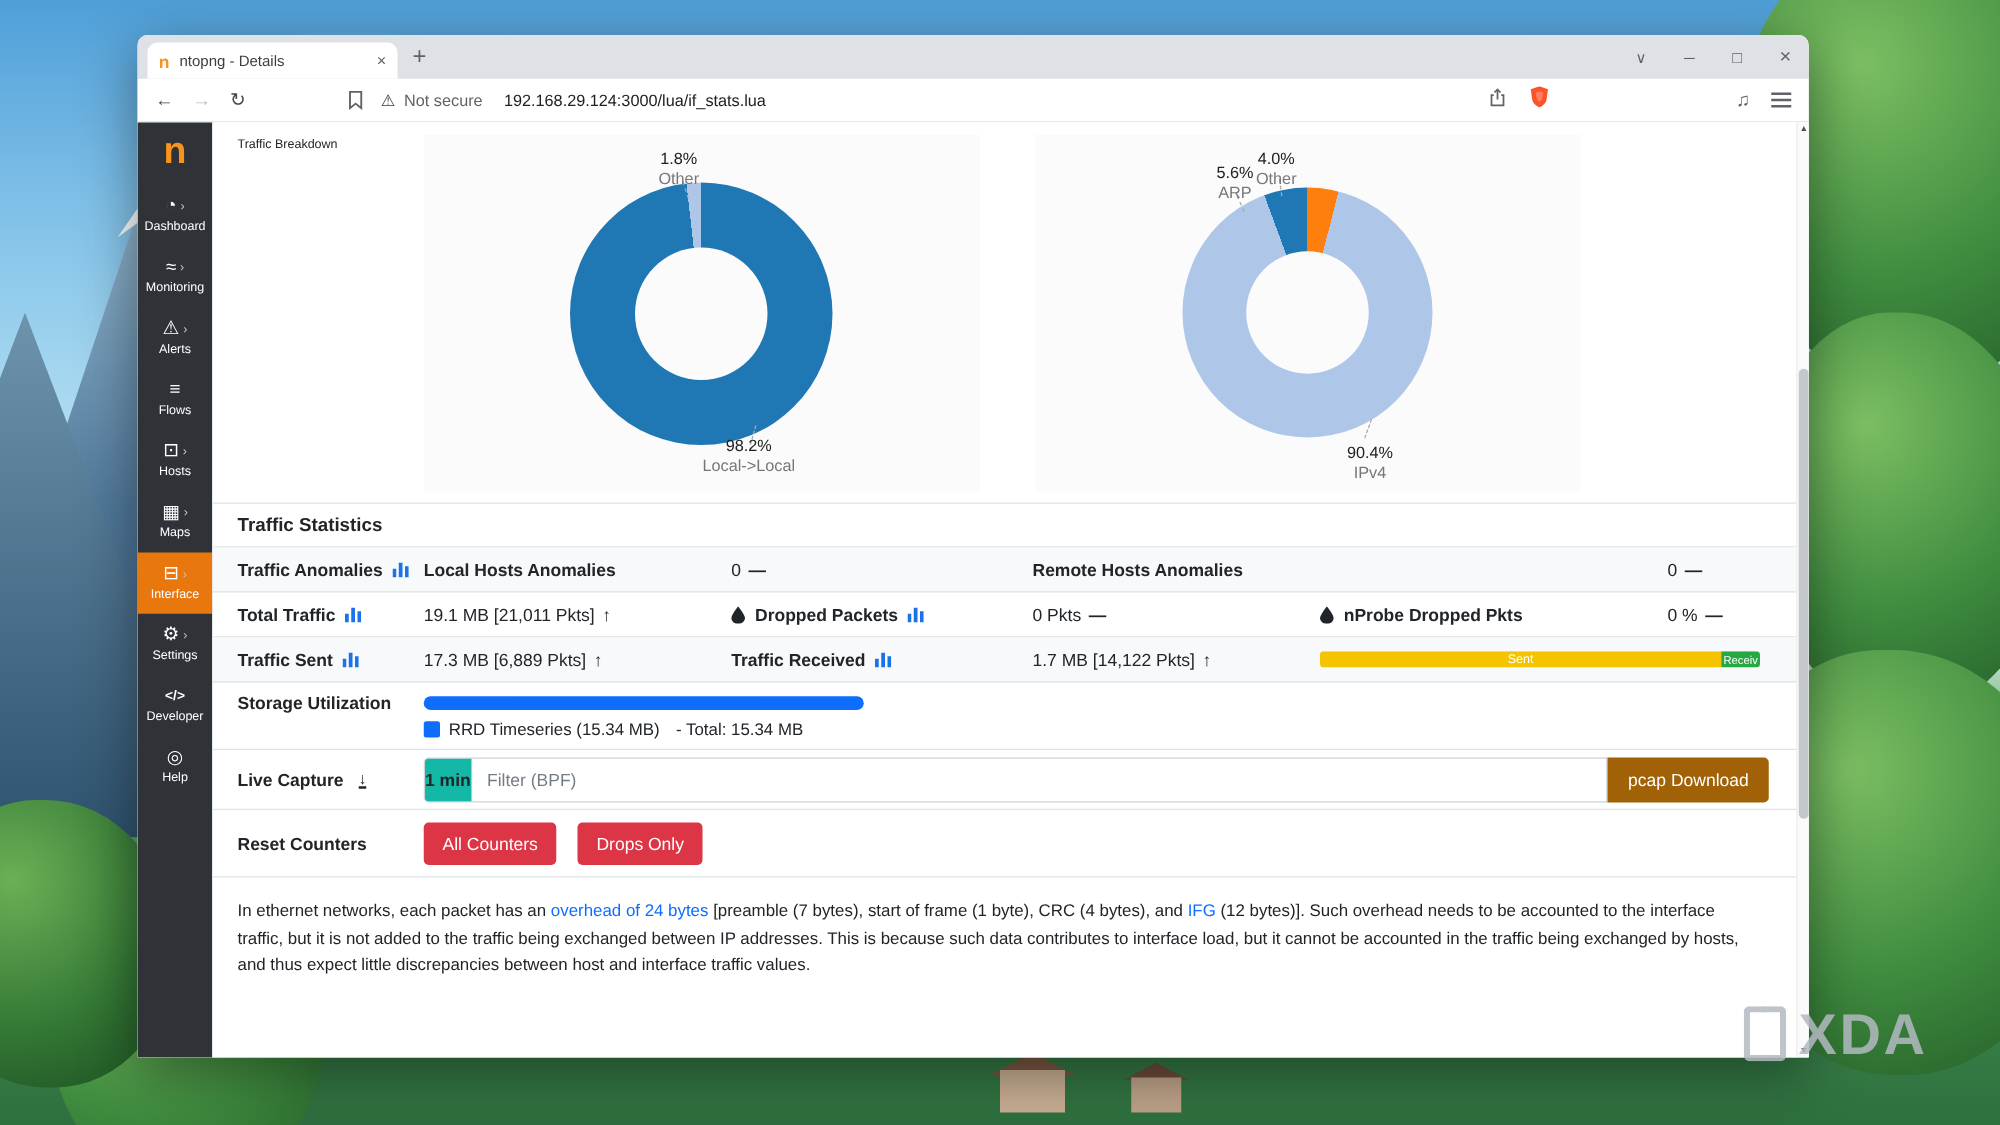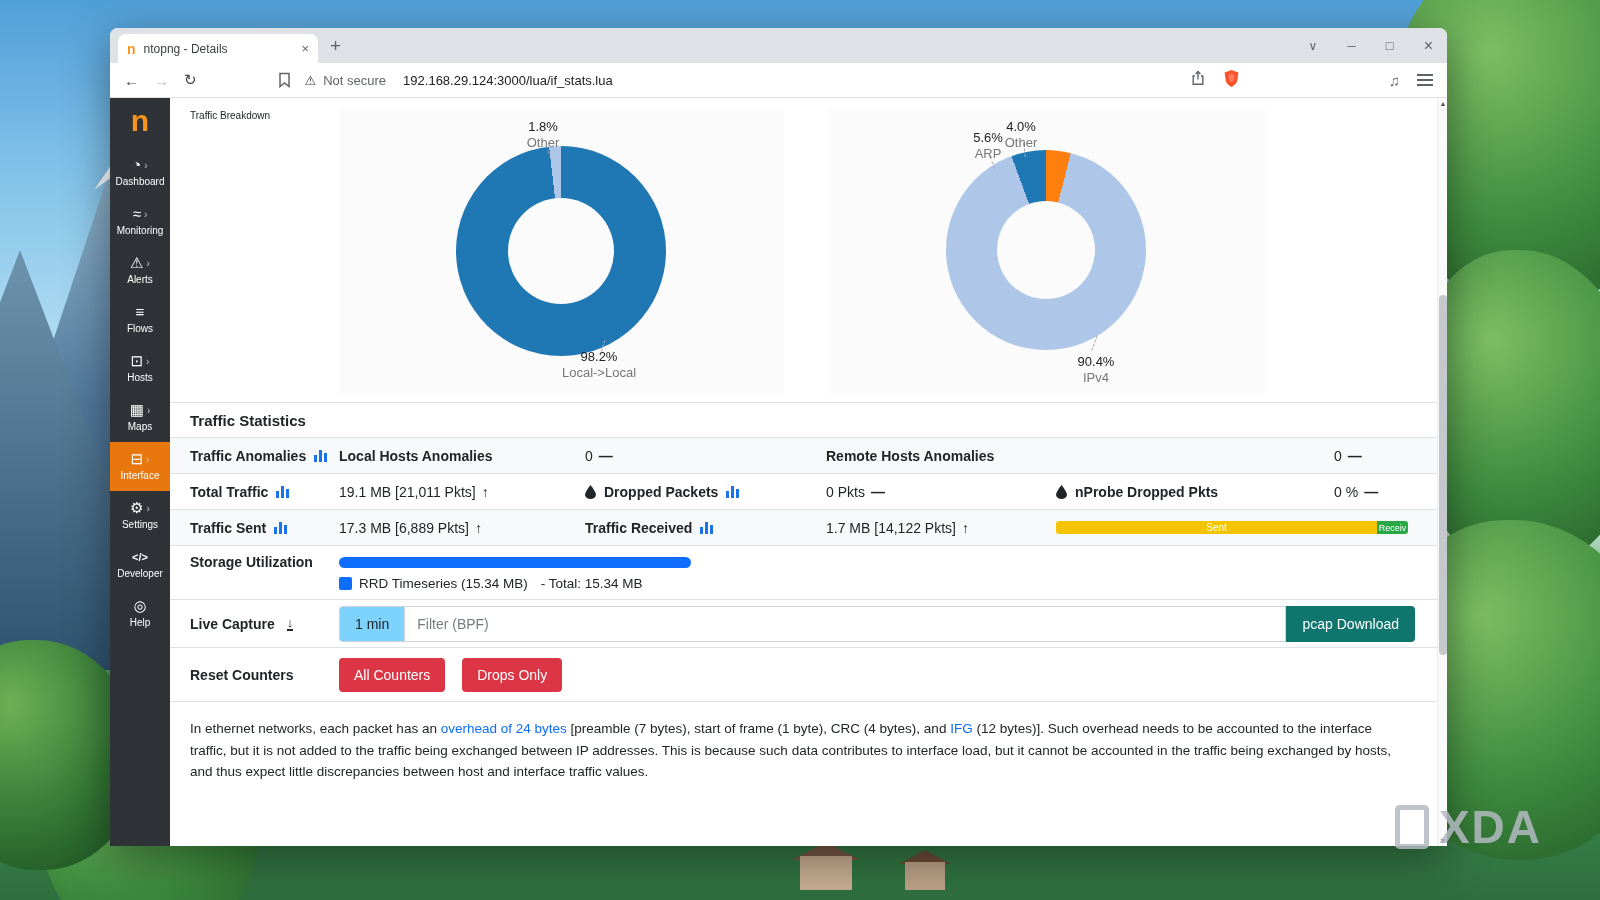--- a/index.html
+++ b/index.html
@@ -115,24 +115,24 @@
   .storage-cell { grid-column:2 / 7; }
   .storage-fill { height:11px; border-radius:6px; margin-top:3px; }
   .legend { display:flex; align-items:center; gap:7px; margin-top:8px; font-size:13.5px; }
   .legend-sq { width:13px; height:13px; border-radius:2px; flex-shrink:0; }
   .legend .total { margin-left:6px; }
 
   .live-row { min-height:48px; }
   .dl-ico { display:inline-block; border-bottom:2px solid #212529; line-height:11px; font-size:13px; font-weight:bold; padding-bottom:1px; margin-left:6px; }
   .live-cell { grid-column:2 / 7; }
   .igroup { display:flex; height:36px; width:100%; }
-  .iminute { border:1px solid #ced4da; border-radius:4px 0 0 4px; padding:0 15px; display:flex; align-items:center; background:#7dd3fc; cursor:pointer; }
+  .iminute { border:1px solid #ced4da; border-radius:4px 0 0 4px; padding:0 0; display:flex; align-items:center; background:#14b8a6; cursor:pointer;font-weight:bold; }
   .ifilter { flex:1; border:1px solid #ced4da; border-left:none; padding:0 12px; font-size:14px; font-family:"Liberation Sans",sans-serif; color:#212529; outline:none; }
   .ifilter::placeholder { color:#757d84; }
-  .pcap-btn { background:#0f766e; color:#fff; border:none; border-radius:0 4px 4px 0; padding:0 16px; font-size:14px; font-family:"Liberation Sans",sans-serif; cursor:pointer; }
+  .pcap-btn { background:#a16207; color:#fff; border:none; border-radius:0 4px 4px 0; padding:0 16px; font-size:14px; font-family:"Liberation Sans",sans-serif; cursor:pointer; }
 
   .reset-row { min-height:54px; }
   .btn-danger { background:#dc3545; color:#fff; border:none; border-radius:4px; padding:9px 15px; font-size:14px; font-family:"Liberation Sans",sans-serif; cursor:pointer; margin-right:13px; }
 
   .note-row { flex:1; padding:11px 22px 20px 20px; font-size:13.5px; line-height:1.6; }
   .note-title { font-weight:bold; }
   .note-body { margin-top:5px; max-width:1215px; }
   .note-link { color:#0d6efd; text-decoration:none; cursor:pointer; }
 
   .chart-ico { margin-left:2px; }

